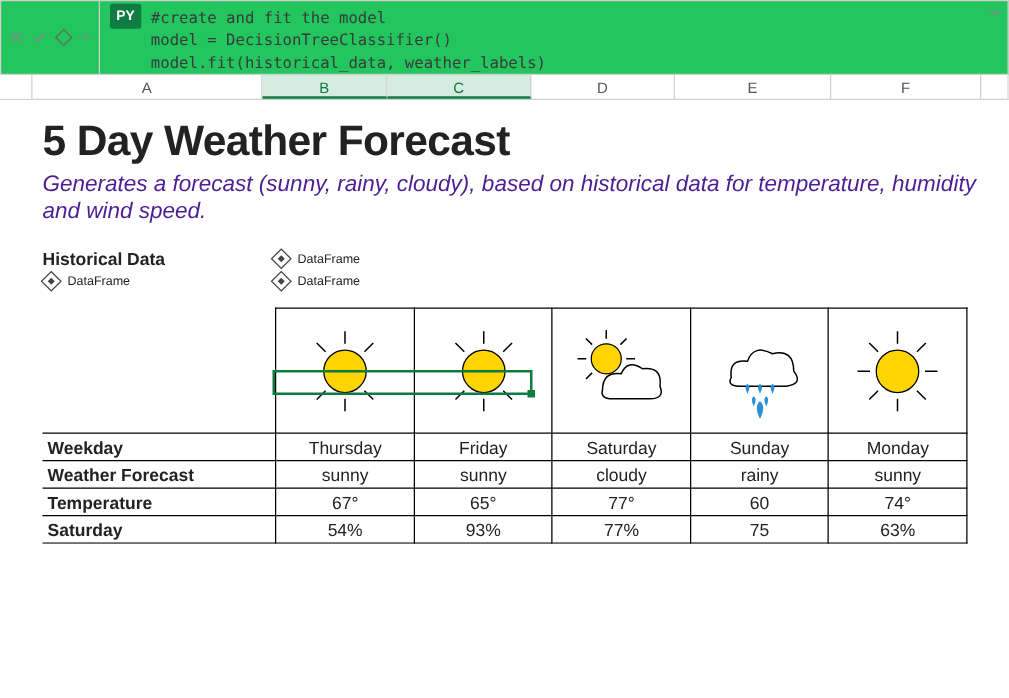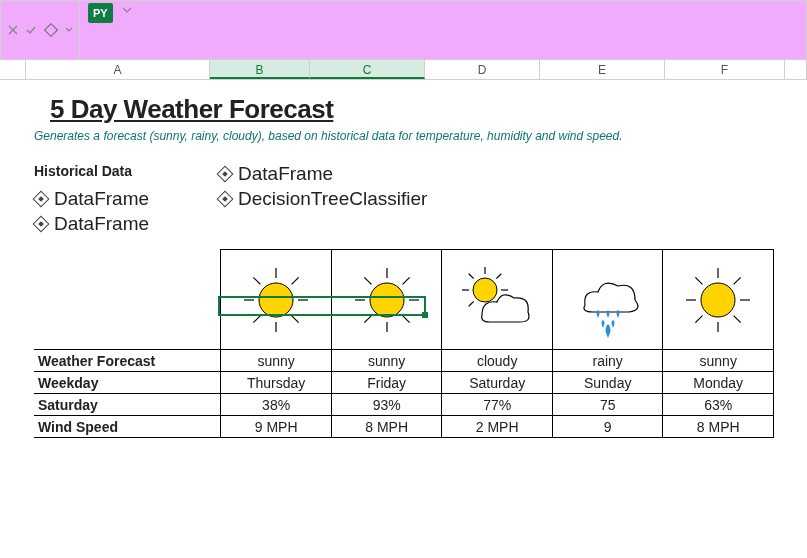--- a/index.html
+++ b/index.html
@@ -1,38 +1,38 @@
 <!DOCTYPE html>
 <html><head>
 <meta charset="utf-8">
 <style>
   :root { --grid:#d0d0d0; --accent:#107c41; --sel:#0f7b3f; --gold:#ffd400; }
   * { box-sizing:border-box; }
   body { margin:0; font-family:"Segoe UI",Arial,sans-serif; font-size:13px; color:#222; background:#fff; width:807px; }
   
-  .fbar { display:flex; align-items:flex-start; border:1px solid var(--grid); height:60px; background:#f0abfc; }
+  .fbar { display:flex; align-items:flex-start; border:1px solid var(--grid); height:60px; background:#22c55e; }
   .fbar-left { display:flex; align-items:center; gap:6px; padding:2px 6px; border-right:1px solid var(--grid); height:100%; }
   .fbar-left svg { display:block; }
   .fbar-diamond { width:16px; height:16px; position:relative; }
   .fbar-diamond::before { content:""; position:absolute; inset:3px; border:1px solid #666; transform:rotate(45deg); }
   .py-badge { background:var(--accent); color:#fff; font-weight:600; font-size:11px; padding:3px 5px; margin:2px 4px 2px 8px; border-radius:2px; height:20px; display:flex; align-items:center; }
   .code { font-family:Consolas,Menlo,monospace; font-size:12.5px; line-height:18px; padding:4px 0 0 4px; color:#3a3a3a; white-space:pre; flex:1; }
   .fbar-expand { width:20px; display:flex; align-items:flex-start; justify-content:center; padding-top:4px; }
   
   .colrow { display:flex; border-bottom:1px solid var(--grid); border-right:1px solid var(--grid); height:20px; background:#fff; font-size:12px; color:#555; }
   .rowhdr { width:26px; border-right:1px solid var(--grid); background:#fff; }
   .colhdr { border-right:1px solid var(--grid); text-align:center; line-height:20px; }
   .colhdr.sel { background:#d6ece0; color:#0f7b3f; border-bottom:2px solid var(--sel); }
   
   .sheet { padding:8px 0 0 34px; position:relative; }
-  h1 { font-size:26px; font-weight:700; margin:6px 0 4px 16px; letter-spacing:-0.5px;text-decoration:underline; }
-  .subtitle { font-style:italic; font-size:12px; color:#0f766e; margin:0 0 20px 0; }
+  h1 { font-size:34px; font-weight:700; margin:6px 0 4px 0; letter-spacing:-0.5px; }
+  .subtitle { font-style:italic; font-size:18px; color:#4c1d95; margin:0 0 20px 0; }
   .meta { display:grid; grid-template-columns:184px 220px; row-gap:3px; margin-bottom:14px; }
   .meta .lab { font-weight:700; font-size:14px; }
-  .meta .val { font-size:19px; display:flex; align-items:center; gap:6px; }
+  .meta .val { font-size:10px; display:flex; align-items:center; gap:6px; }
   .val .diamond { width:14px; height:14px; position:relative; display:inline-block; }
   .val .diamond::before { content:""; position:absolute; inset:1px; border:1.5px solid #444; transform:rotate(45deg); background:#fff; }
   .val .diamond::after { content:""; position:absolute; left:5px; top:5px; width:4px; height:4px; background:#444; transform:rotate(45deg); }
   .selbox { position:absolute; left:218px; top:216px; width:208px; height:20px; border:2px solid var(--sel); pointer-events:none; }
   .selbox::after { content:""; position:absolute; right:-4px; bottom:-4px; width:6px; height:6px; background:var(--sel); }
   
   table.fc { border-collapse:collapse; margin-left:0; width:740px; }
   table.fc td, table.fc th { border:1px solid #000; padding:2px 4px; font-size:14px; height:22px; }
   table.fc .rhead { font-weight:700; text-align:left; width:186px; border-left:none; }
   table.fc .c { text-align:center; width:110px; }
@@ -52,20 +52,23 @@
       </svg>
     <svg width="12" height="12">
         <path d="M2 6 L5 9 L10 3" stroke="#888" stroke-width="1.4" fill="none"></path>
       </svg>
     <span class="fbar-diamond"></span>
     <svg width="8" height="8">
         <path d="M1 2 L4 5 L7 2" stroke="#888" stroke-width="1.2" fill="none"></path>
       </svg>
   </div>
   <span class="py-badge">PY</span>
+  <div class="code">#create and fit the model
+model = DecisionTreeClassifier()
+model.fit(historical_data, weather_labels)</div>
   <div class="fbar-expand">
     <svg width="10" height="10">
         <path d="M1 3 L5 7 L9 3" stroke="#888" stroke-width="1.2" fill="none"></path>
       </svg>
   </div>
 </div>
 
 <div class="colrow">
   <div class="rowhdr"></div>
   <div class="colhdr" style="width:184px">A</div>
@@ -85,24 +88,20 @@
     <div class="val">
         <span class="diamond"></span>
         <span>DataFrame</span>
       </div>
     <div class="val">
         <span class="diamond"></span>
         <span>DataFrame</span>
       </div>
     <div class="val">
         <span class="diamond"></span>
-        <span>DecisionTreeClassifier</span>
-      </div>
-    <div class="val">
-        <span class="diamond"></span>
         <span>DataFrame</span>
       </div>
   </div>
 
   <div class="selbox"></div>
 
   <table class="fc">
     <tbody>
         <tr class="iconrow">
       <td class="rhead" style="border:none"></td>
@@ -165,46 +164,46 @@
               <line class="sunray" x1="45" y1="62" x2="45" y2="72"></line>
               <line class="sunray" x1="29.443650813895957" y1="55.55634918610404" x2="22.37258300203048" y2="62.62741699796952"></line>
               <line class="sunray" x1="23" y1="40" x2="13" y2="40.00000000000001"></line>
               <line class="sunray" x1="29.44365081389595" y1="24.443650813895957" x2="22.372583002030474" y2="17.37258300203048"></line>
               <line class="sunray" x1="44.99999999999999" y1="18" x2="44.99999999999999" y2="8"></line>
               <line class="sunray" x1="60.55634918610404" y1="24.44365081389595" x2="67.62741699796952" y2="17.372583002030474"></line>
             </svg>
           </td>
     </tr>
     <tr>
+      <td class="rhead">Weekday</td>
+      <td class="c">Thursday</td>
+      <td class="c">Friday</td>
+      <td class="c">Saturday</td>
+      <td class="c">Sunday</td>
+      <td class="c">Monday</td>
+    </tr>
+    <tr>
       <td class="rhead">Weather Forecast</td>
       <td class="c">sunny</td>
       <td class="c">sunny</td>
       <td class="c">cloudy</td>
       <td class="c">rainy</td>
       <td class="c">sunny</td>
     </tr>
     <tr>
-      <td class="rhead">Weekday</td>
-      <td class="c">Thursday</td>
-      <td class="c">Friday</td>
-      <td class="c">Saturday</td>
-      <td class="c">Sunday</td>
-      <td class="c">Monday</td>
+      <td class="rhead">Temperature</td>
+      <td class="c">67°</td>
+      <td class="c">65°</td>
+      <td class="c">77°</td>
+      <td class="c">60</td>
+      <td class="c">74°</td>
     </tr>
     <tr>
       <td class="rhead">Saturday</td>
-      <td class="c">38%</td>
+      <td class="c">54%</td>
       <td class="c">93%</td>
       <td class="c">77%</td>
       <td class="c">75</td>
       <td class="c">63%</td>
     </tr>
-    <tr>
-      <td class="rhead">Wind Speed</td>
-      <td class="c">9 MPH</td>
-      <td class="c">8 MPH</td>
-      <td class="c">2 MPH</td>
-      <td class="c">9</td>
-      <td class="c">8 MPH</td>
-    </tr>
   </tbody>
     </table>
 </div>
 
 </body></html>

